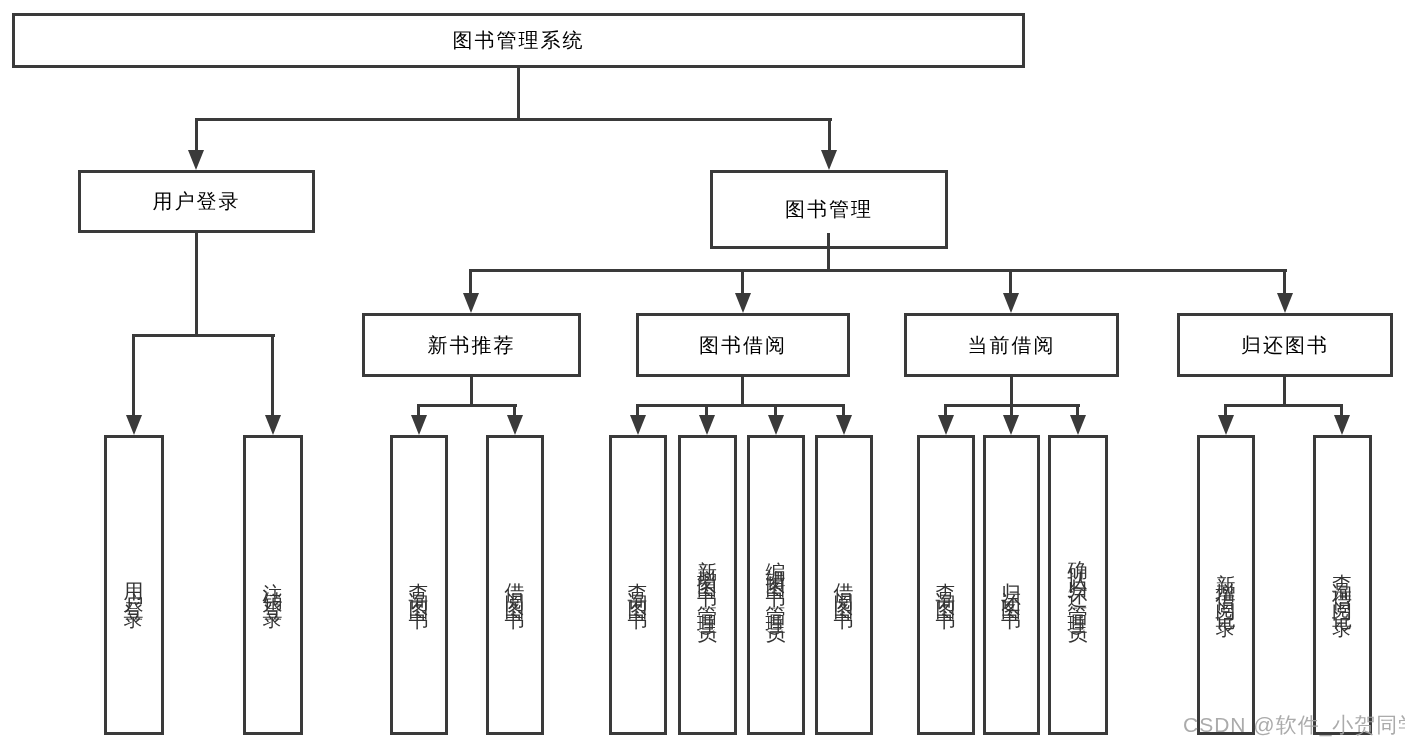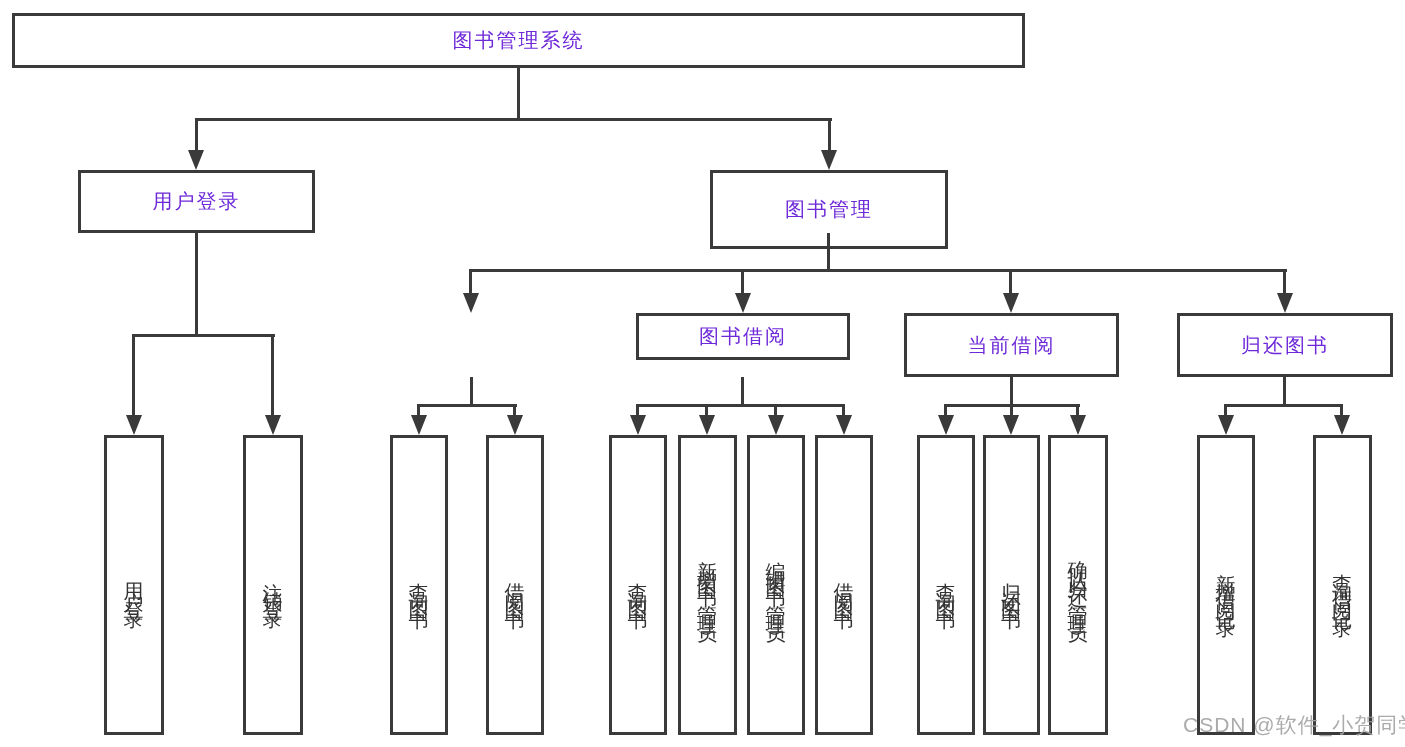--- a/index.html
+++ b/index.html
@@ -9,21 +9,21 @@
     background:#ffffff;
     font-family:"Liberation Sans", sans-serif;
     overflow:hidden;
   }
   .box{
     position:absolute;
     box-sizing:border-box;
     border:3px solid #3a3a3a;
     background:#ffffff;
     display:flex;align-items:center;justify-content:center;
-    color:#6d28d9;
+    color:#000000;
     font-size:20px;
     letter-spacing:2px;
     white-space:nowrap;
   }
   .vbox{
     position:absolute;
     box-sizing:border-box;
     border:3px solid #3a3a3a;
     background:#ffffff;
     color:#333333;
@@ -85,21 +85,24 @@
   <div class="ln" style="left:469px;top:269px;width:818px;height:3px;"></div>
   <div class="ln" style="left:469px;top:269px;width:3px;height:26px;"></div>
   <div class="ln" style="left:741px;top:269px;width:3px;height:26px;"></div>
   <div class="ln" style="left:1009px;top:269px;width:3px;height:26px;"></div>
   <div class="ln" style="left:1283px;top:269px;width:3px;height:26px;"></div>
   <div class="ar" style="left:463px;top:293px;"></div>
   <div class="ar" style="left:735px;top:293px;"></div>
   <div class="ar" style="left:1003px;top:293px;"></div>
   <div class="ar" style="left:1277px;top:293px;"></div>
 
-  <div class="box" style="left:636px;top:313px;width:214px;height:47px;">
+  <div class="box" style="left:362px;top:313px;width:219px;height:64px;">
+    <span>新书推荐</span>
+  </div>
+  <div class="box" style="left:636px;top:313px;width:214px;height:64px;">
     <span>图书借阅</span>
   </div>
   <div class="box" style="left:904px;top:313px;width:215px;height:64px;">
     <span>当前借阅</span>
   </div>
   <div class="box" style="left:1177px;top:313px;width:216px;height:64px;">
     <span>归还图书</span>
   </div>
 
   <div class="ln" style="left:470px;top:377px;width:3px;height:30px;"></div>

